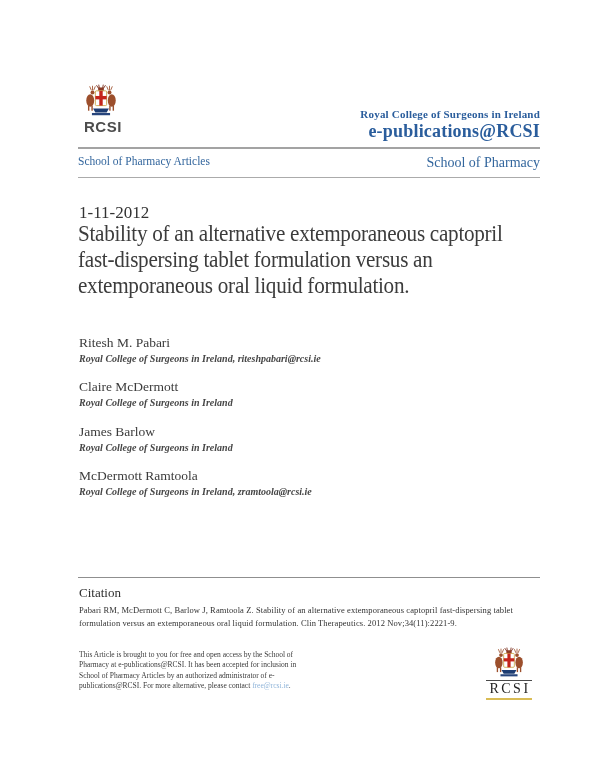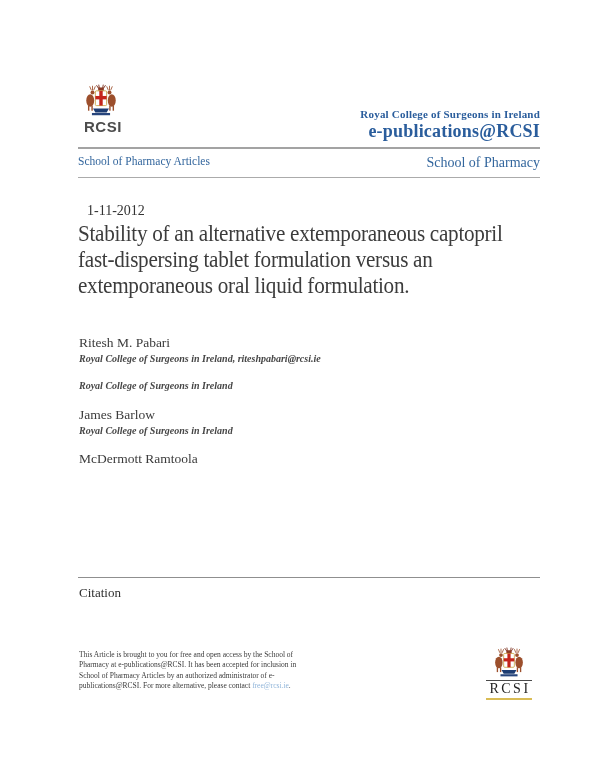--- a/index.html
+++ b/index.html
@@ -35,21 +35,21 @@
   .rule { position: absolute; left: 78px; right: 60px; }
   .rule-top { top: 147px; height: 2px; background: #a3a3a3; }
   .rule-nav { top: 177px; height: 1px; background: #ababab; }
   .rule-cite { top: 577px; height: 1px; background: #8f8f8f; }
 
   .navrow { position: absolute; left: 78px; right: 60px; top: 155px; height: 16px; }
   .navrow .collection { float: left; font-size: 11.5px; color: #33669d; text-decoration: none; cursor: pointer; text-align: center; }
   .navrow .department { float: right; font-size: 14px; color: #33669d; text-decoration: none; cursor: pointer; }
 
   
-  .date { position: absolute; left: 87px; top: 203px; font-size: 14px; color: #333333; }
+  .date { position: absolute; left: 79px; top: 203px; font-size: 17px; color: #333333; }
 
   .title {
     position: absolute; left: 78px; top: 221px;
     font-size: 23px; line-height: 1.13; letter-spacing: -0.3px; color: #3c3c3c;
     transform: scaleX(0.92); transform-origin: 0 0; white-space: nowrap;
   }
 
   .authors { position: absolute; left: 79px; top: 306px; width: 400px; margin-top: 29px; }
   .author { margin-bottom: 13px; }
   .author .name { font-size: 13.5px; color: #3b3b3b; line-height: 1.25; }
@@ -136,33 +136,36 @@
     <div>fast-dispersing tablet formulation versus an</div>
     <div>extemporaneous oral liquid formulation.</div>
   </div>
 
   <div class="authors">
     <div class="author">
       <div class="name">Ritesh M. Pabari</div>
       <div class="affil">Royal College of Surgeons in Ireland, riteshpabari@rcsi.ie</div>
     </div>
     <div class="author">
+      <div class="name">Claire McDermott</div>
       <div class="affil">Royal College of Surgeons in Ireland</div>
     </div>
     <div class="author">
       <div class="name">James Barlow</div>
       <div class="affil">Royal College of Surgeons in Ireland</div>
     </div>
     <div class="author">
       <div class="name">McDermott Ramtoola</div>
+      <div class="affil">Royal College of Surgeons in Ireland, zramtoola@rcsi.ie</div>
     </div>
   </div>
 
   <div class="rule rule-cite"></div>
   <div class="citation-heading">Citation</div>
+  <div class="citation-text">Pabari RM, McDermott C, Barlow J, Ramtoola Z. Stability of an alternative extemporaneous captopril fast-dispersing tablet formulation versus an extemporaneous oral liquid formulation. Clin Therapeutics. 2012 Nov;34(11):2221-9.</div>
 
   <div class="notice"><span>This Article is brought to you for free and open access by the School of Pharmacy at e-publications@RCSI. It has been accepted for inclusion in School of Pharmacy Articles by an authorized administrator of e-publications@RCSI. For more alternative, please contact </span><a class="contact-link">free@rcsi.ie</a><span>.</span></div>
 
   <div class="logo-bottom">
     <span>
       <svg viewBox="0 0 60 58" aria-hidden="true">
         <g stroke="#7b2f1e" stroke-width="1.6" fill="none">
           <path d="M26 8 L22 2 M27 7 L26 1 M34 8 L38 2 M33 7 L34 1"></path>
         </g>
         <rect x="25" y="6" width="10" height="6" fill="#8a3a24"></rect>

